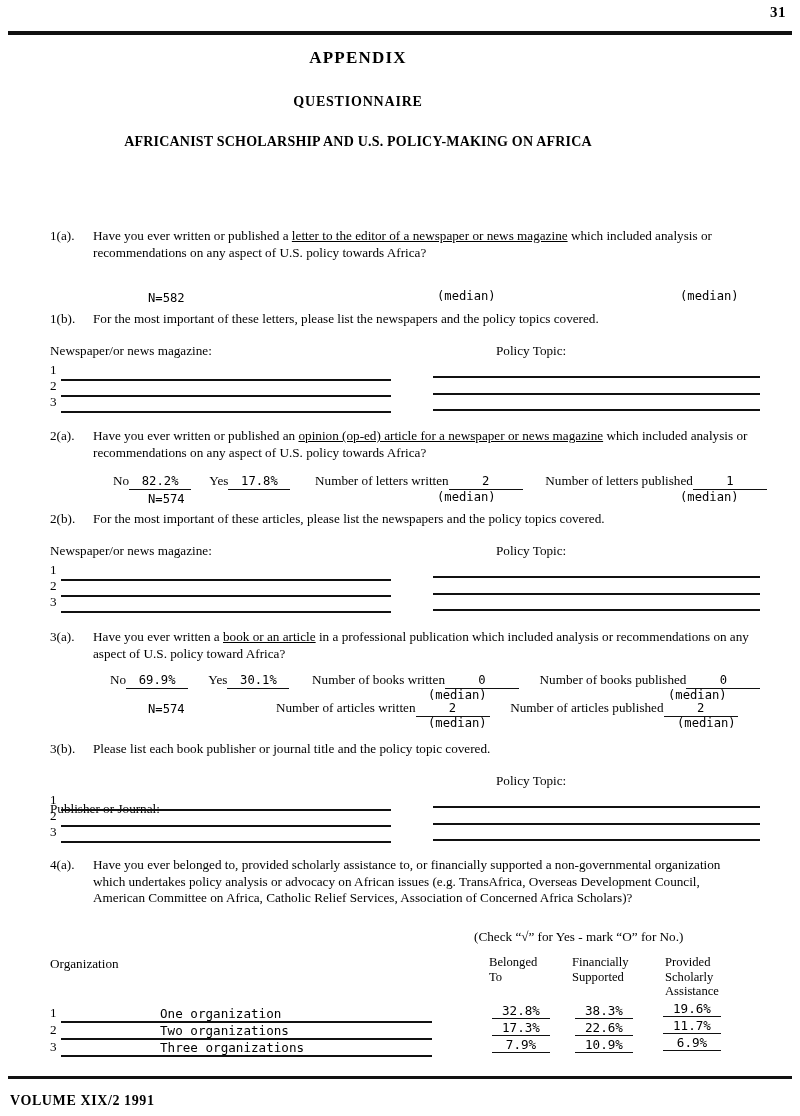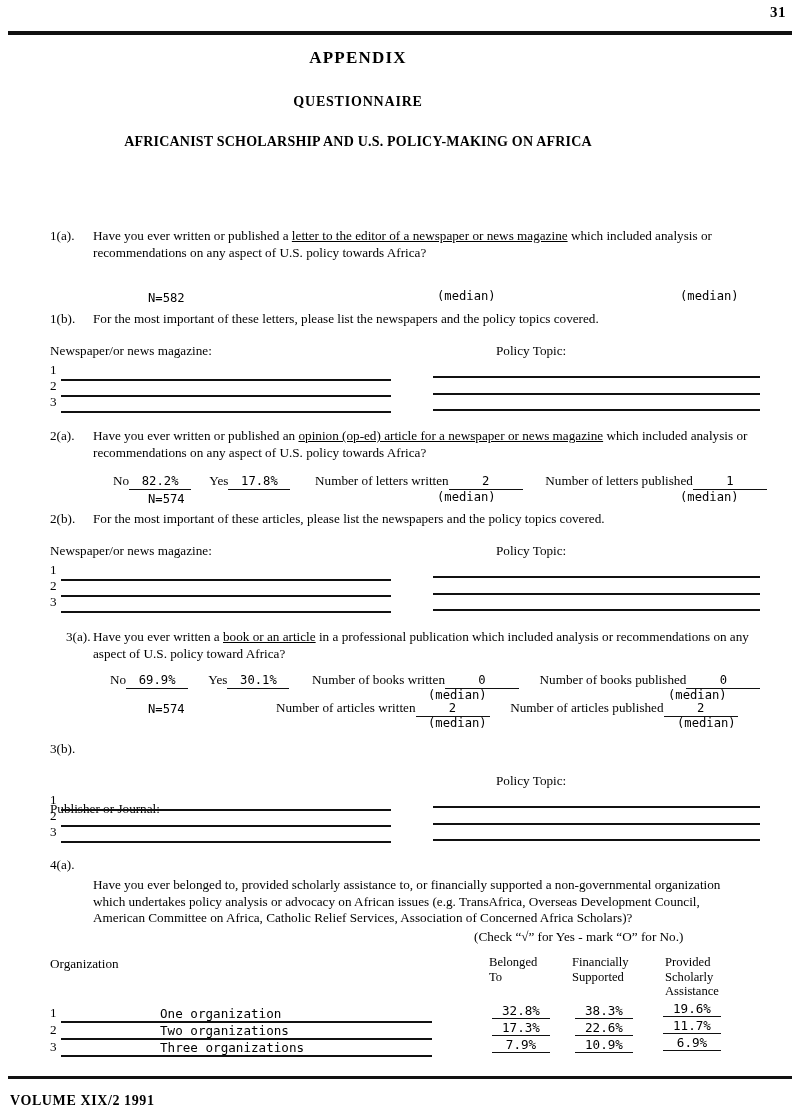--- a/index.html
+++ b/index.html
@@ -259,21 +259,21 @@
 
     <div class="row-num" style="top:35px;">2</div>
     <div class="line-left" style="top:52px;"></div>
     <div class="line-right" style="top:50px;"></div>
 
     <div class="row-num" style="top:51px;">3</div>
     <div class="line-left" style="top:68px;"></div>
     <div class="line-right" style="top:66px;"></div>
   </div>
 
-  <div class="q-num" style="left:66px; top:629px;">3(a).</div>
+  <div class="q-num" style="left:50px; top:629px;">3(a).</div>
   <div class="q-text" style="top:629px;"><span>Have you ever written a </span><span class="u">book or an article</span><span> in a professional publication which included analysis or recommendations on any aspect of U.S. policy toward Africa?</span></div>
 
   <div class="ans-row" style="left:110px; top:672px;">
     <span class="lbl">No</span><span class="fill fill-pct">69.9%</span>
     <span style="display:inline-block;width:14px;"></span>
     <span class="lbl">Yes</span><span class="fill fill-pct">30.1%</span>
     <span style="display:inline-block;width:16px;"></span>
     <span class="lbl">Number of books written</span><span class="fill fill-num">0</span>
     <span style="display:inline-block;width:14px;"></span>
     <span class="lbl">Number of books published</span><span class="fill fill-num">0</span>
@@ -284,40 +284,41 @@
   <div class="nval" style="left:148px; top:702px;">N=574</div>
   <div class="ans-row" style="left:276px; top:700px;">
     <span class="lbl">Number of articles written</span><span class="fill fill-num">2</span>
     <span style="display:inline-block;width:14px;"></span>
     <span class="lbl">Number of articles published</span><span class="fill fill-num">2</span>
   </div>
   <div class="median" style="left:428px; top:716px;">(median)</div>
   <div class="median" style="left:677px; top:716px;">(median)</div>
 
   <div class="q-num" style="left:50px; top:741px;">3(b).</div>
+  <div class="q-text" style="top:741px;">Please list each book publisher or journal title and the policy topic covered.</div>
 
   <div class="list-block" style="top:773px; height:64px;">
     <div class="list-head-left" style="top:0;margin-top:28px;">Publisher or Journal:</div>
     <div class="list-head-right" style="top:0;">Policy Topic:</div>
 
     <div class="row-num" style="top:19px;">1</div>
     <div class="line-left" style="top:36px;"></div>
     <div class="line-right" style="top:33px;"></div>
 
     <div class="row-num" style="top:35px;">2</div>
     <div class="line-left" style="top:52px;"></div>
     <div class="line-right" style="top:50px;"></div>
 
     <div class="row-num" style="top:51px;">3</div>
     <div class="line-left" style="top:68px;"></div>
     <div class="line-right" style="top:66px;"></div>
   </div>
 
   <div class="q-num" style="left:50px; top:857px;">4(a).</div>
-  <div class="q-text" style="top:857px; width:650px;margin-top:20px;">Have you ever belonged to, provided scholarly assistance to, or financially supported a non-governmental organization which undertakes policy analysis or advocacy on African issues (e.g. TransAfrica, Overseas Development Council, American Committee on Africa, Catholic Relief Services, Association of Concerned Africa Scholars)?</div>
+  <div class="q-text" style="top:857px; width:650px;">Have you ever belonged to, provided scholarly assistance to, or financially supported a non-governmental organization which undertakes policy analysis or advocacy on African issues (e.g. TransAfrica, Overseas Development Council, American Committee on Africa, Catholic Relief Services, Association of Concerned Africa Scholars)?</div>
 
   <div id="check-note">(Check “√” for Yes - mark “O” for No.)</div>
 
   <div id="org-label">Organization</div>
 
   <div class="org-col-head" style="left:489px; top:955px; width:64px;">
     <div style="white-space:pre-line;">Belonged
 To</div>
   </div>
   <div class="org-col-head" style="left:572px; top:955px; width:84px;">

